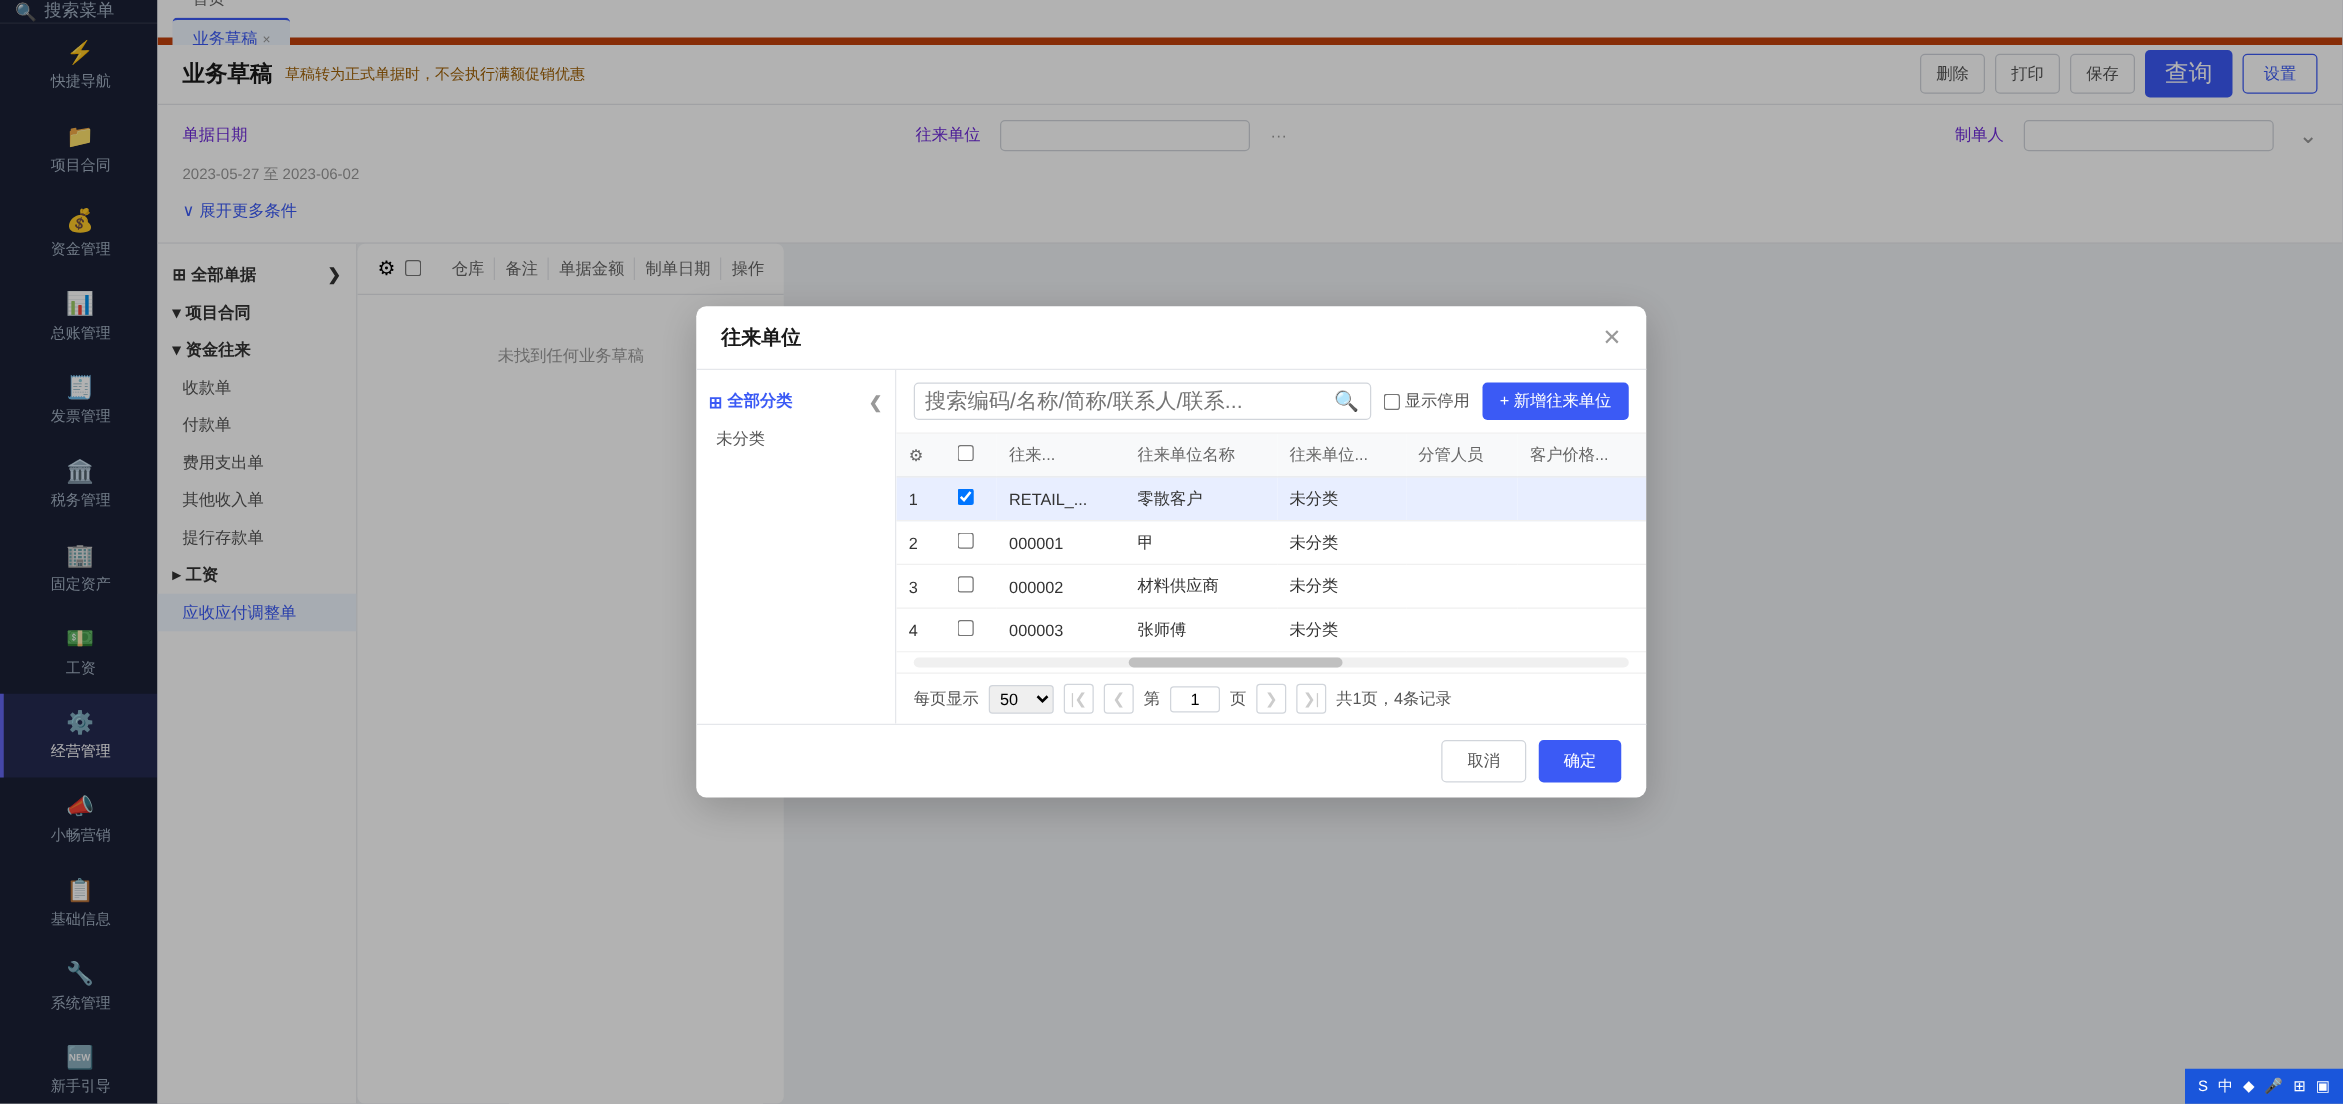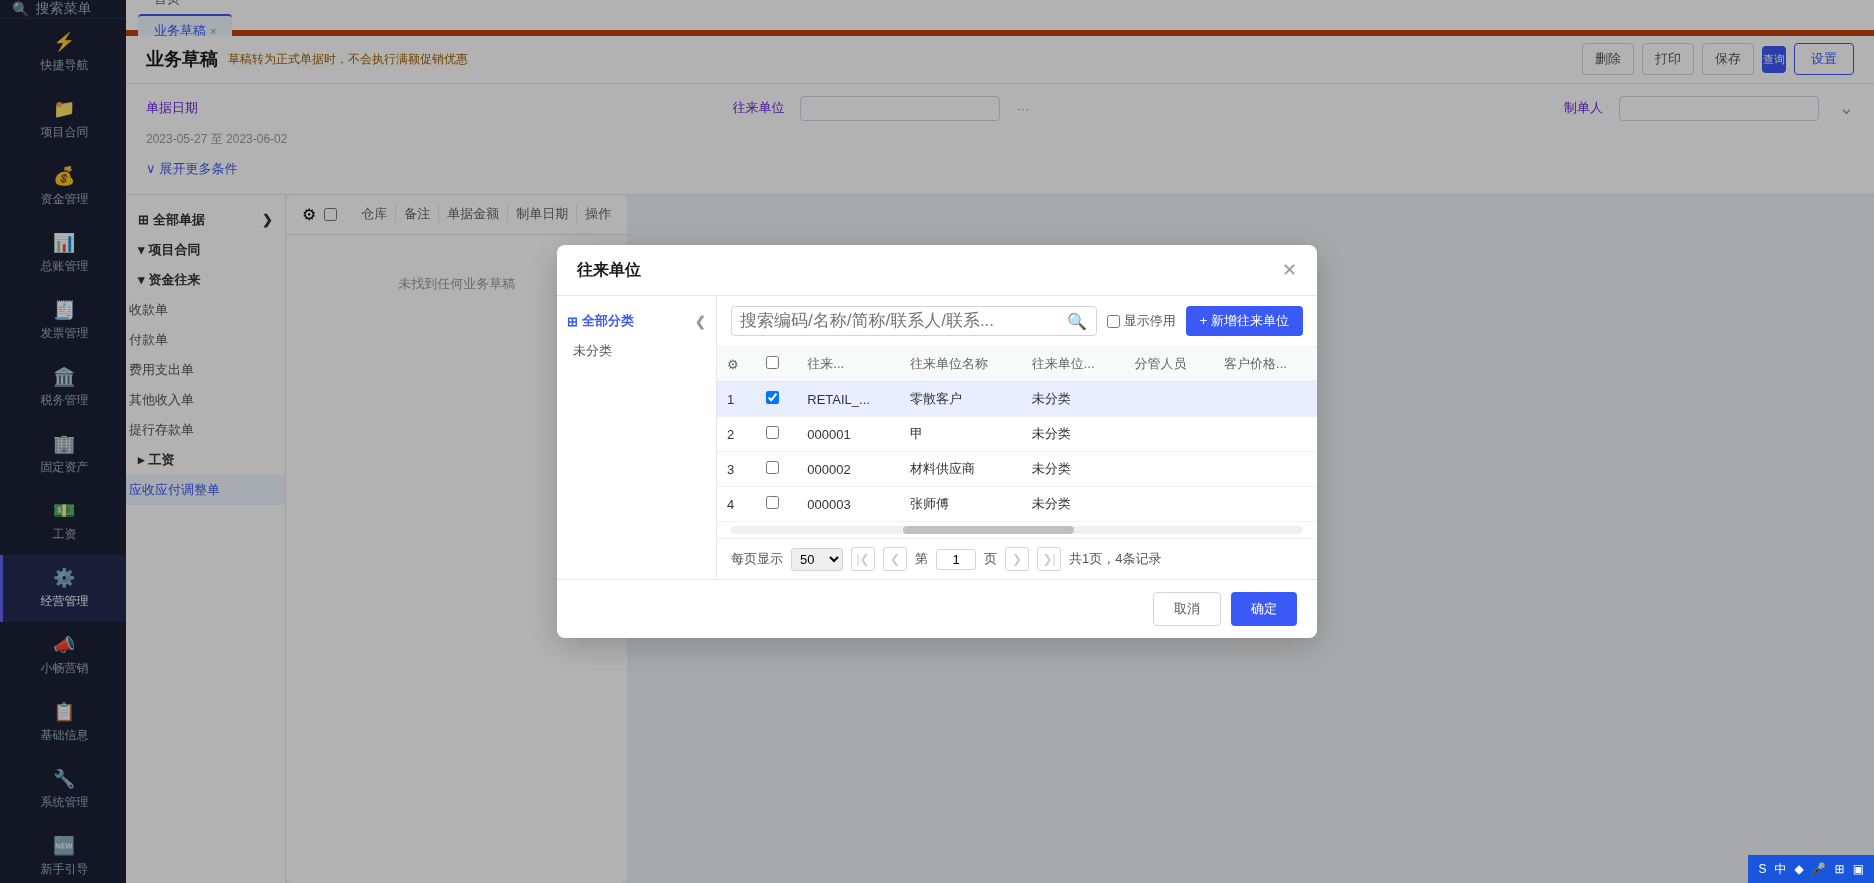--- a/index.html
+++ b/index.html
@@ -84,21 +84,21 @@
       display: flex;
       align-items: center;
       padding: 0 20px;
       border-bottom: 1px solid #e5e7eb;
       gap: 10px;
     }
     .page-title { font-size: 18px; font-weight: bold; color: #1a1a1a; }
     .page-subtitle { font-size: 12px; color: #a16207; }
     .header-actions { margin-left: auto; display: flex; gap: 8px; align-items: center; }
     .btn-icon { display: flex; align-items: center; gap: 4px; padding: 6px 12px; font-size: 13px; cursor: pointer; border: 1px solid #d1d5db; background: #fff; border-radius: 4px; color: #555; }
-    .btn-primary { background: #3b5af5; color: #fff; border: none; padding: 6px 1px; border-radius: 4px; font-size: 11px; cursor: pointer; }
+    .btn-primary { background: #3b5af5; color: #fff; border: none; padding: 6px 16px; border-radius: 4px; font-size: 19px; cursor: pointer; }
     .btn-outline { border: 1px solid #3b5af5; color: #3b5af5; background: #fff; padding: 6px 16px; border-radius: 4px; font-size: 13px; cursor: pointer; }
 
     
     .filter-bar {
       background: #fff;
       padding: 12px 20px;
       border-bottom: 1px solid #e5e7eb;
     }
     .filter-row { display: flex; align-items: center; gap: 16px; margin-bottom: 8px; }
     .filter-label { font-size: 13px; color: #6d28d9; white-space: nowrap; }
@@ -130,21 +130,21 @@
 
     
     .left-panel {
       width: 160px;
       background: #fff;
       border-right: 1px solid #e5e7eb;
       padding: 10px 0;
       flex-shrink: 0;
     }
     .nav-section { padding: 6px 12px; font-size: 13px; font-weight: 600; color: #333; cursor: pointer; display: flex; align-items: center; gap: 4px; }
-    .nav-item { padding: 6px 3px; font-size: 13px; color: #555; cursor: pointer; }
+    .nav-item { padding: 6px 20px; font-size: 13px; color: #555; cursor: pointer; }
     .nav-item.active { background: #eff6ff; color: #3b5af5; }
     .nav-collapse-btn { margin-left: auto; cursor: pointer; }
 
     
     .overlay {
       position: fixed;
       top: 0; left: 0; right: 0; bottom: 0;
       background: rgba(0,0,0,0.3);
       z-index: 100;
       display: flex;

